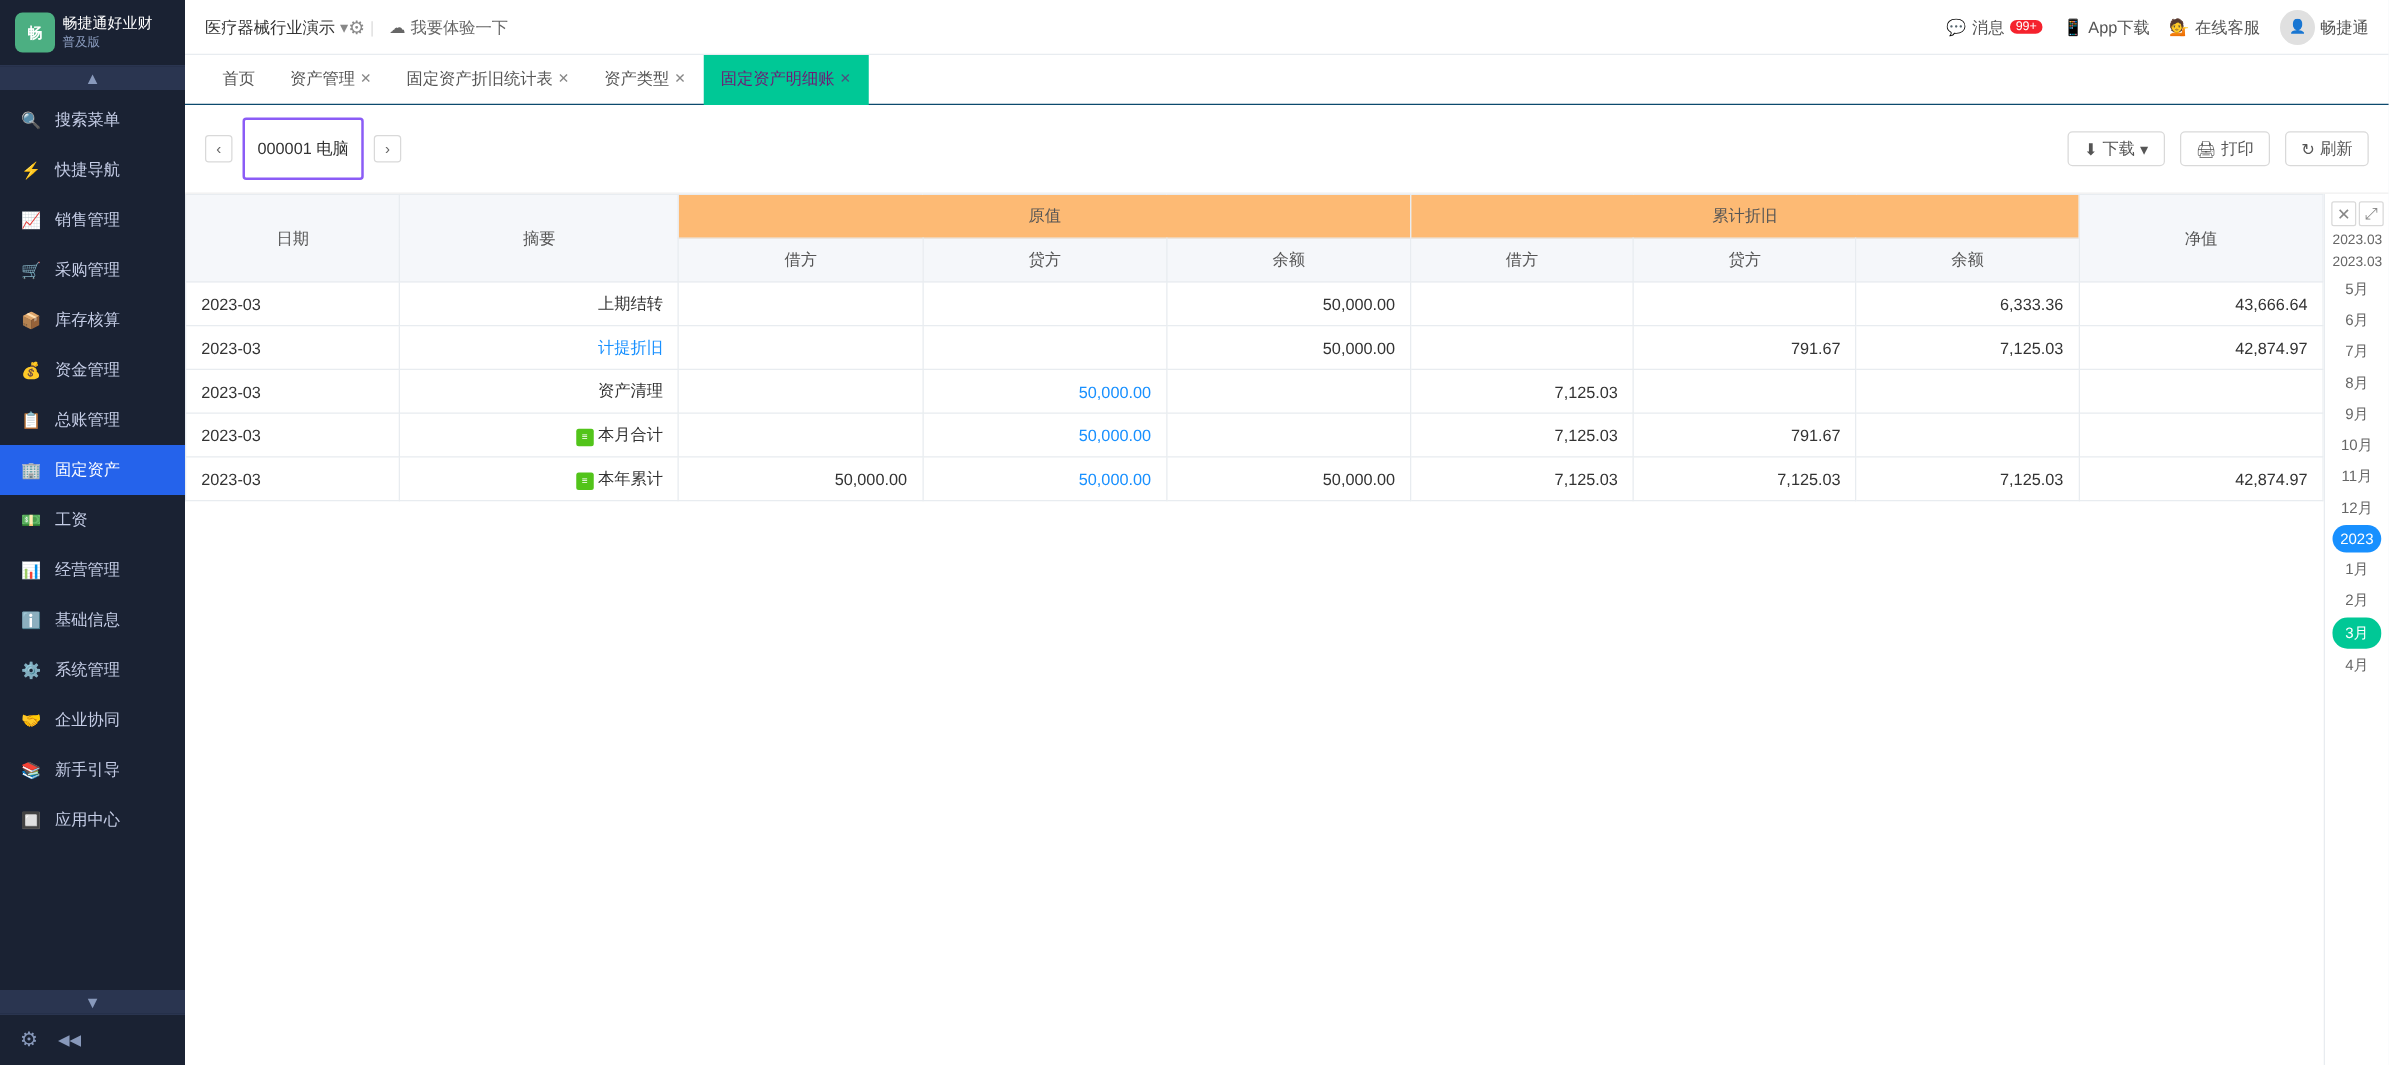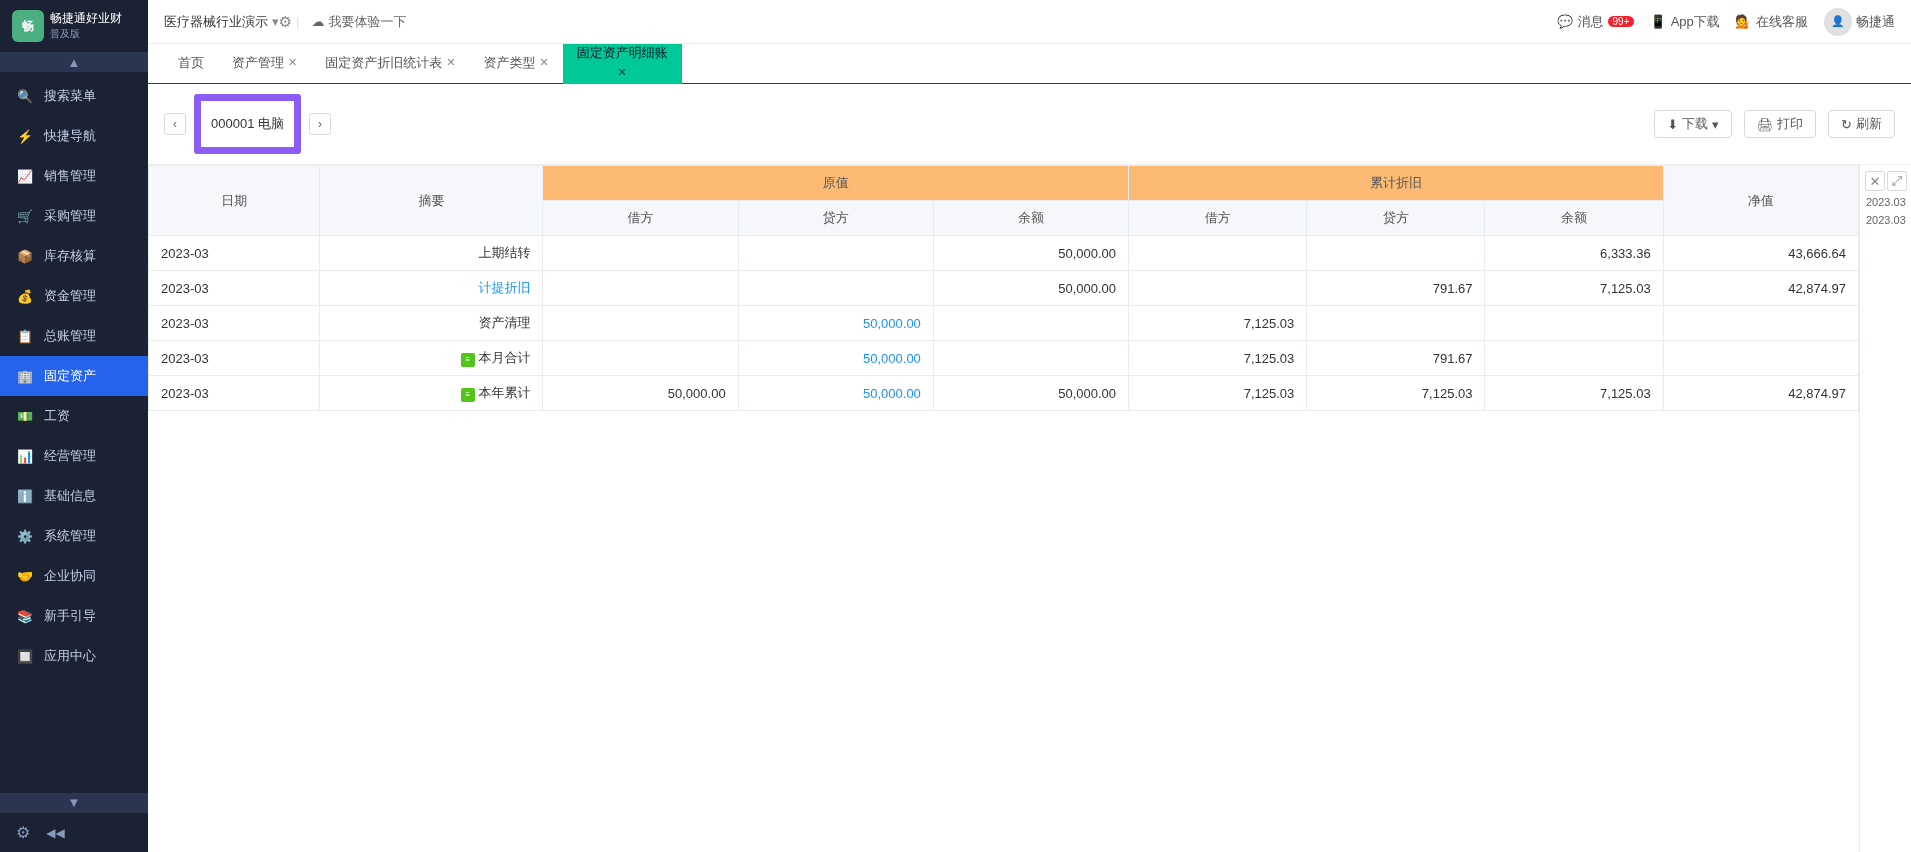--- a/index.html
+++ b/index.html
@@ -119,23 +119,22 @@
       padding: 0 14px;
       height: 40px;
       font-size: 13px;
       color: #555;
       cursor: pointer;
       border-bottom: 2px solid transparent;
       white-space: nowrap;
     }
     .tab.active {
       background: #00c896;
-      color: #0f172a;
+      color: #701a75;
       border-radius: 0;
-      flex-direction: column;
     }
     .tab-close { font-size: 11px; color: inherit; opacity: 0.7; }
 
     
     .content {
       flex: 1;
       background: #fff;
       overflow: hidden;
       display: flex;
       flex-direction: column;
@@ -154,21 +153,21 @@
     .nav-btn {
       width: 22px; height: 22px;
       border: 1px solid #d9d9d9;
       background: #fff;
       border-radius: 3px;
       cursor: pointer;
       display: flex; align-items: center; justify-content: center;
       color: #666; font-size: 12px;
     }
     .asset-tag {
-      border: 7px solid #8b5cf6;
+      border: 2px solid #8b5cf6;
       border-radius: 3px;
       padding: 14px 10px;
       font-size: 13px;
       color: #333;
       background: #fff;
     }
     .toolbar-right { display: flex; align-items: center; gap: 12px; }
     .toolbar-btn {
       display: flex; align-items: center; gap: 4px;
       padding: 4px 12px;
@@ -512,16 +511,31 @@
         </table>
       </div>
 
       <div class="timeline-panel">
         <div style="display:flex;align-items:center;justify-content:flex-end;width:100%;padding:2px 4px;gap:2px;">
           <button class="panel-ctrl-btn">✕</button>
           <button class="panel-ctrl-btn">⤢</button>
         </div>
         <div class="timeline-year">2023.03</div>
         <div class="timeline-year">2023.03</div>
+        <div id="timeline-entries">
+            <div class="timeline-month">5月</div>
+            <div class="timeline-month">6月</div>
+            <div class="timeline-month">7月</div>
+            <div class="timeline-month">8月</div>
+            <div class="timeline-month">9月</div>
+            <div class="timeline-month">10月</div>
+            <div class="timeline-month">11月</div>
+            <div class="timeline-month">12月</div>
+            <div class="timeline-month year-label">2023</div>
+            <div class="timeline-month">1月</div>
+            <div class="timeline-month">2月</div>
+            <div class="timeline-month active">3月</div>
+            <div class="timeline-month">4月</div>
+          </div>
       </div>
     </div>
   </div>
 </div>
 
 </body></html>

